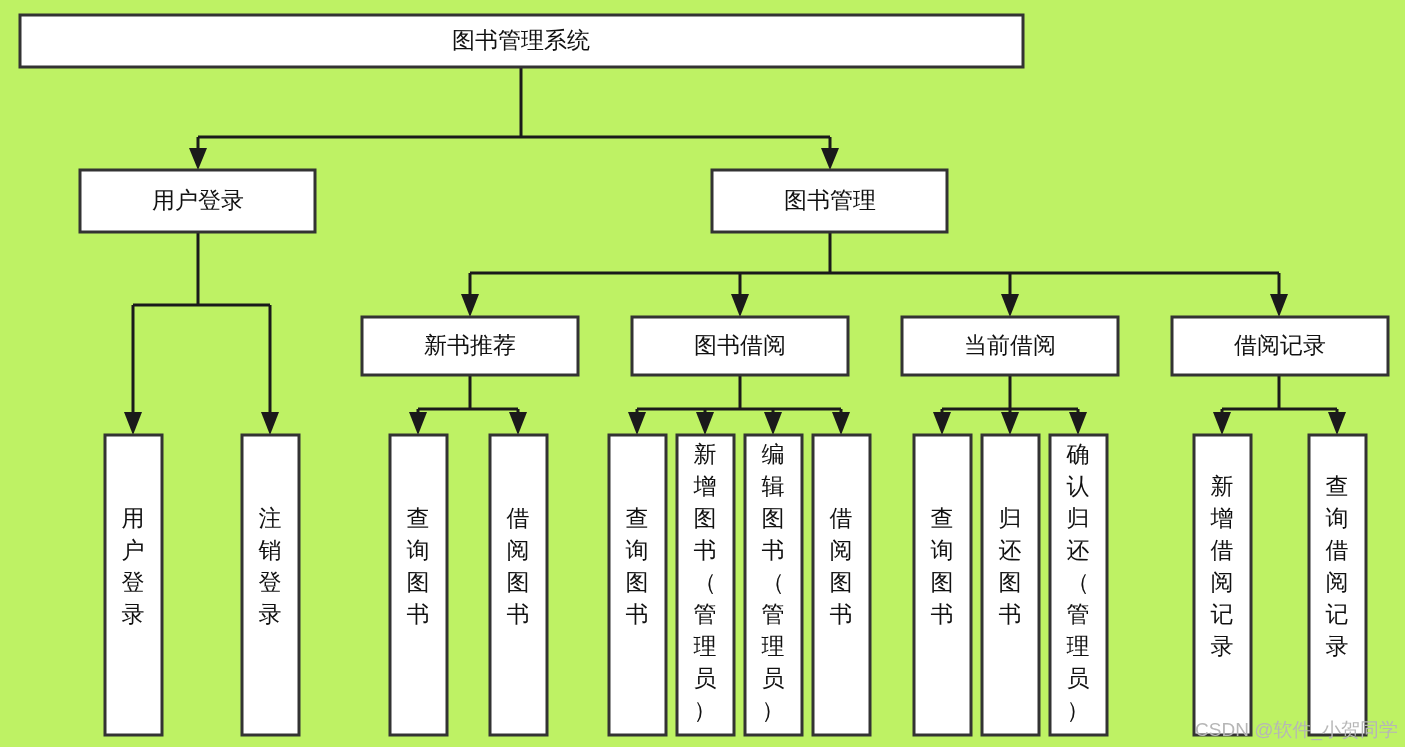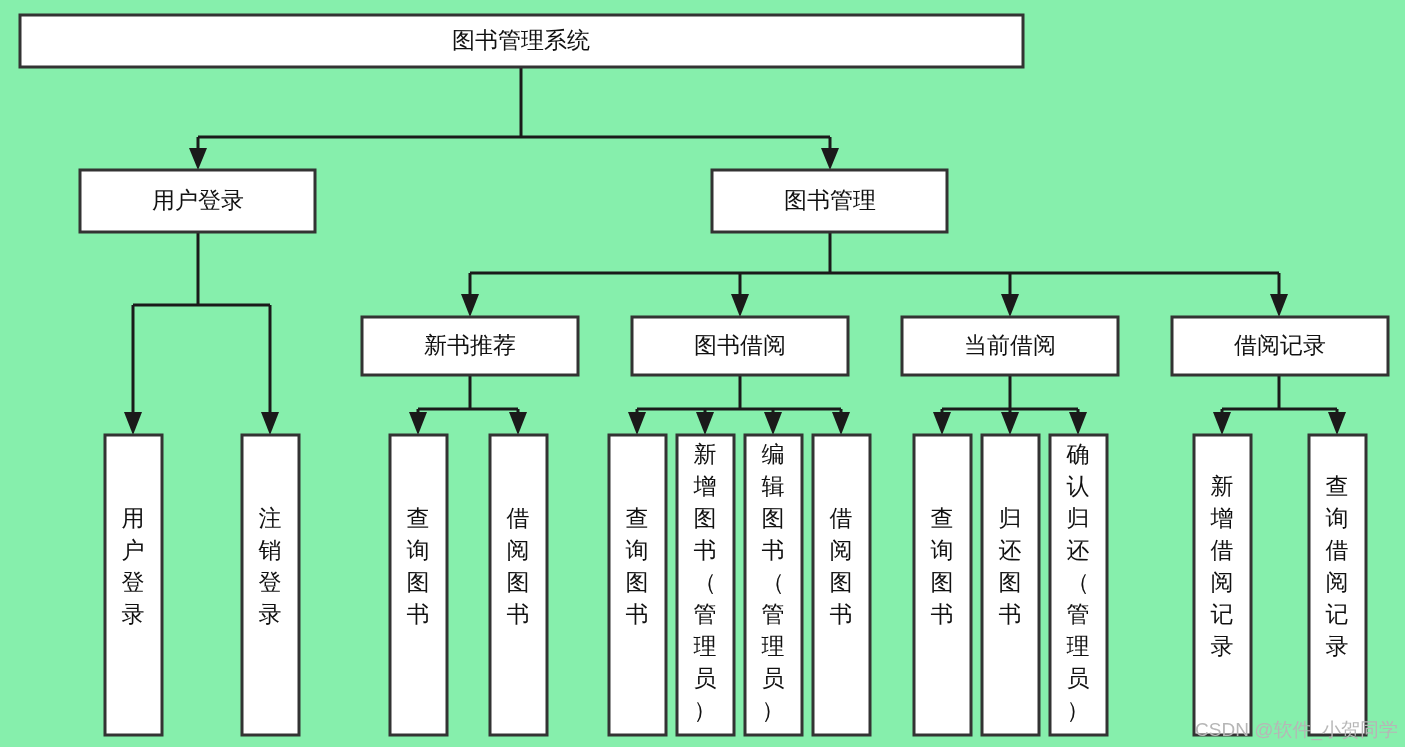--- a/index.html
+++ b/index.html
@@ -8,21 +8,21 @@
     padding: 0;
     background: #ffffff;
   }
   body {
     font-family: "Liberation Sans", "DejaVu Sans", sans-serif;
   }
   #diagram-root {
     position: relative;
     width: 1405px;
     height: 747px;
-    background: #86efac;
+    background: #bef264;
     overflow: hidden;
   }
   svg.diagram-canvas {
     position: absolute;
     left: 0;
     top: 0;
     width: 1405px;
     height: 747px;
     display: block;
   }

